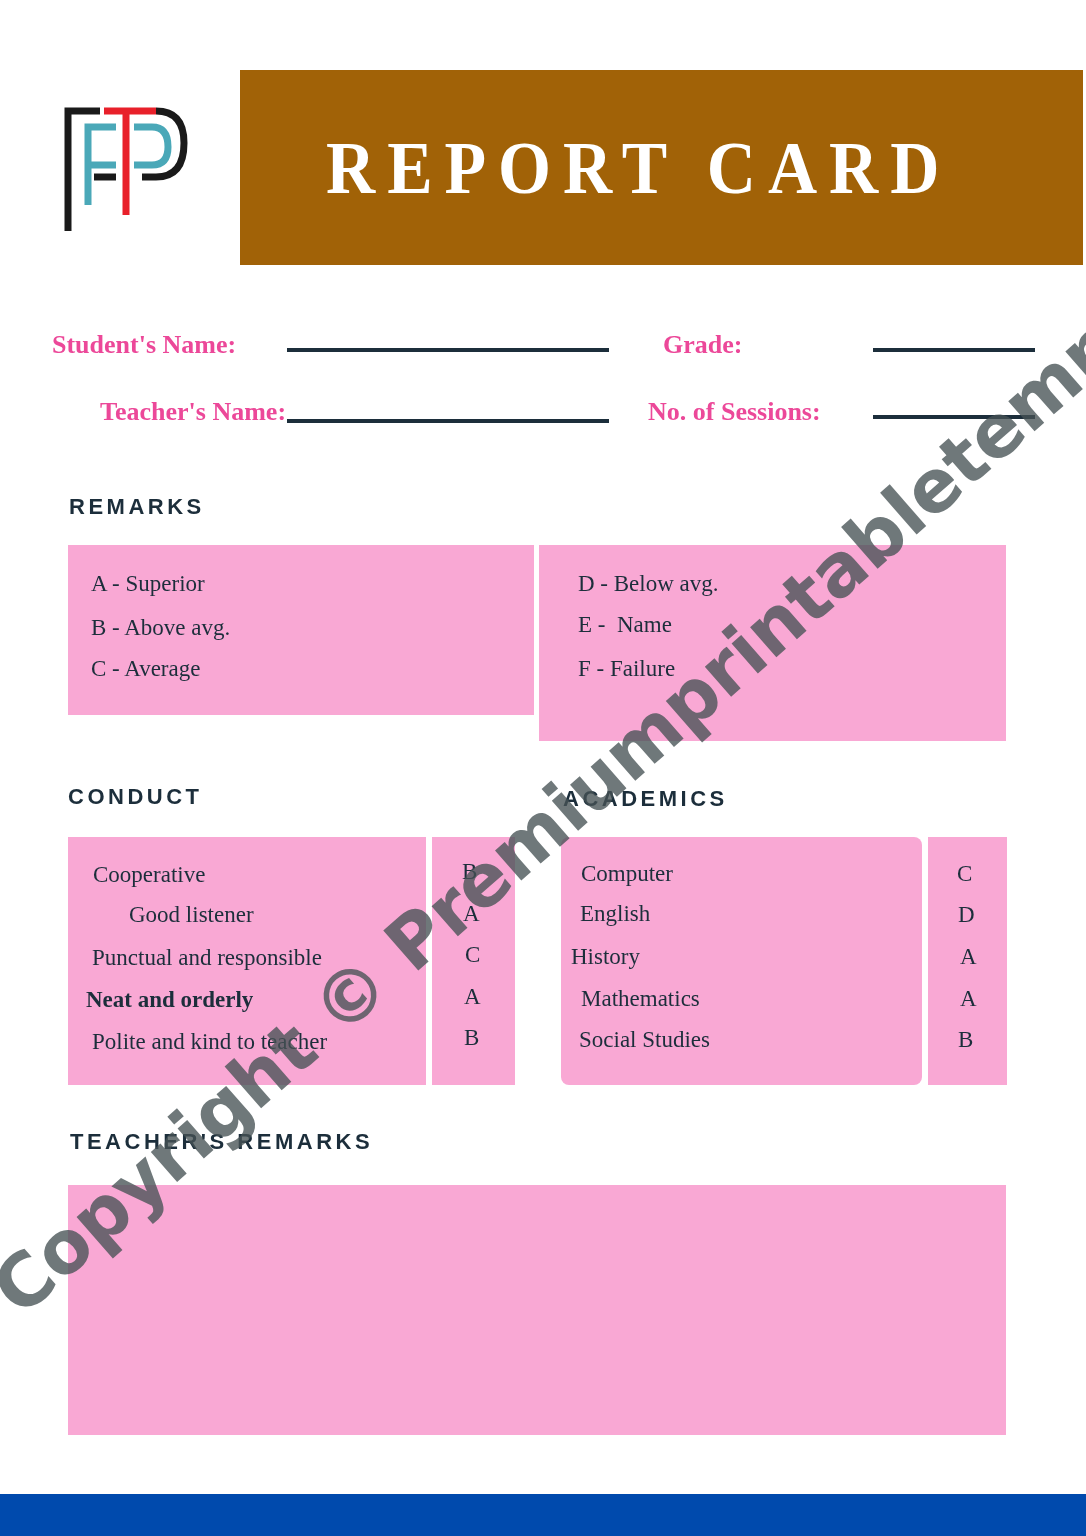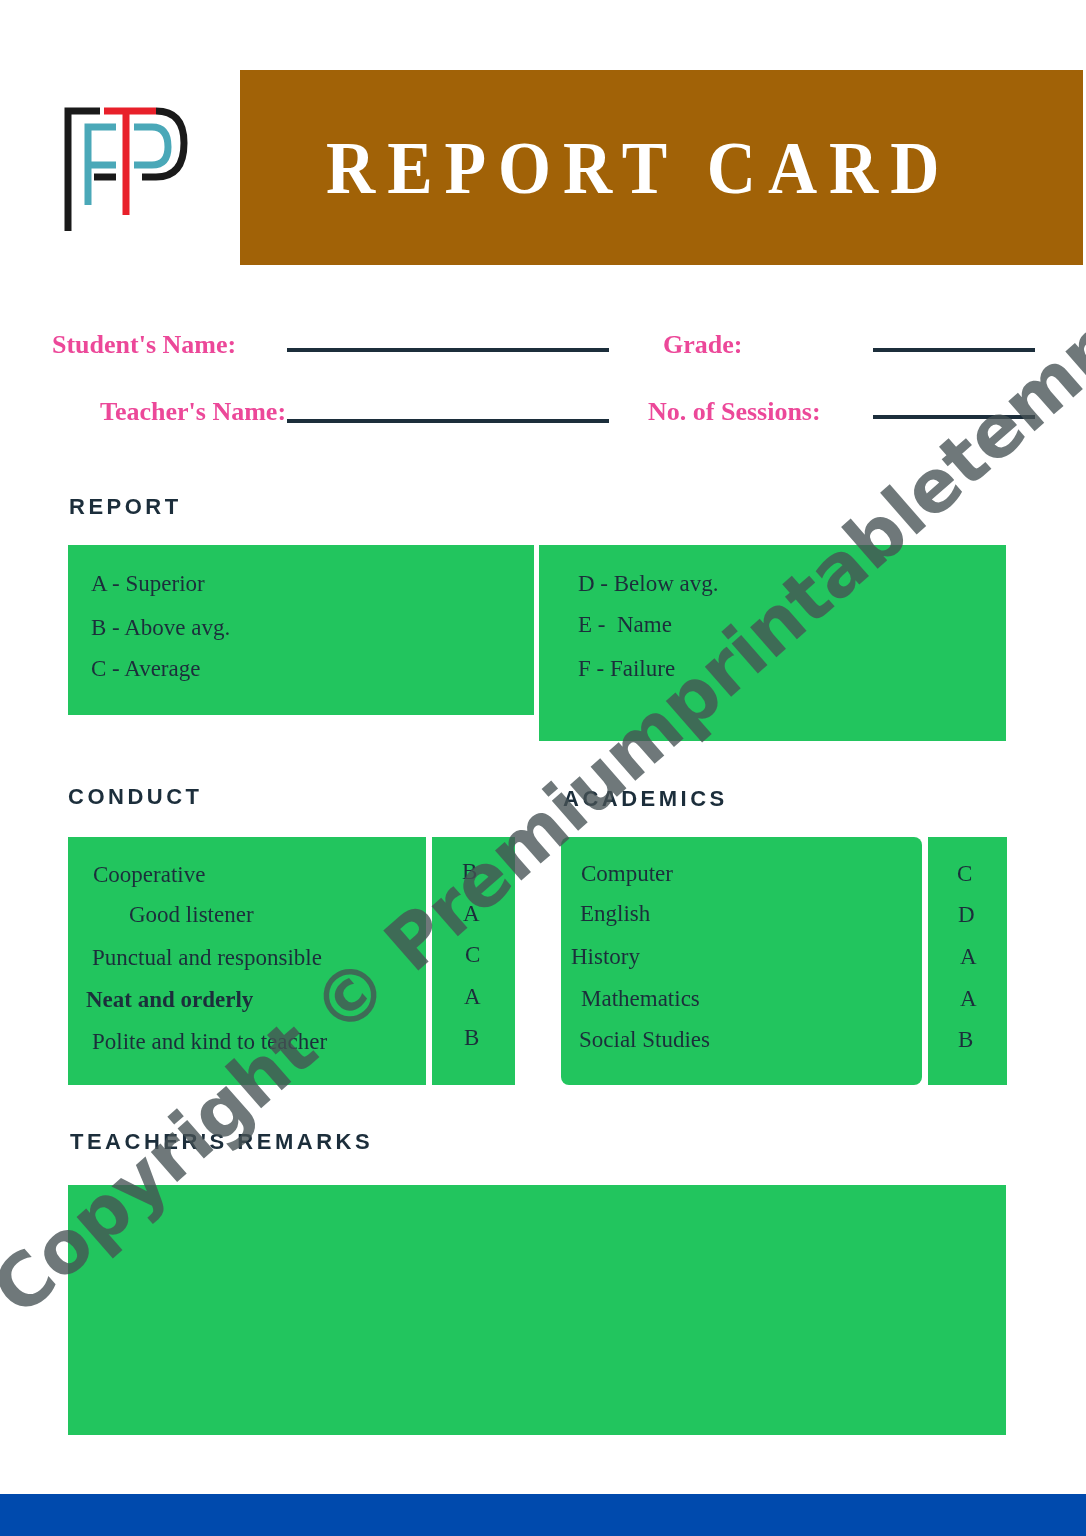--- a/index.html
+++ b/index.html
@@ -35,21 +35,21 @@
     }
     .field-line { height: 4px; background: #1c2e3b; }
 
     
     .section-heading {
       font-family: "Liberation Sans", "DejaVu Sans", sans-serif;
       font-weight: bold; font-size: 22px; letter-spacing: 3.5px;
       color: #1c2e3b; white-space: nowrap;
     }
 
-    .box { background: #22c55e; text-align: center; }
+    .box { background: #f9a8d4; text-align: center; }
 
     .item {
       position: absolute;
       font-family: "Liberation Serif", "DejaVu Serif", serif;
       font-size: 23px; color: #1c2e3b; white-space: nowrap;
     }
 
     .footer-band {
       left: 0; top: 1494px; width: 1086px; height: 42px;
       background: #004aad;
@@ -90,21 +90,21 @@
 
 <div class="abs field-label" style="left:663px; top:330px;">Grade:</div>
 <div class="abs field-line" style="left:873px; top:348px; width:162px;"></div>
 
 <div class="abs field-label" style="left:52px; top:397px;margin-left:48px;">Teacher's Name:</div>
 <div class="abs field-line" style="left:287px; top:419px; width:322px;"></div>
 
 <div class="abs field-label" style="left:648px; top:397px;">No. of Sessions:</div>
 <div class="abs field-line" style="left:873px; top:415px; width:162px;"></div>
 
-<div class="abs section-heading" style="left:69px; top:494px;">REPORT</div>
+<div class="abs section-heading" style="left:69px; top:494px;">REMARKS</div>
 <div class="abs box" style="left:68px; top:545px; width:466px; height:170px;">
   <div class="item" style="left:23px; top:26px;">A - Superior</div>
   <div class="item" style="left:23px; top:70px;">B - Above avg.</div>
   <div class="item" style="left:23px; top:111px;">C - Average</div>
 </div>
 <div class="abs box" style="left:539px; top:545px; width:467px; height:196px;">
   <div class="item" style="left:39px; top:26px;">D - Below avg.</div>
   <div class="item" style="left:39px; top:67px; white-space:pre;">E -  Name</div>
   <div class="item" style="left:39px; top:111px;">F - Failure</div>
 </div>

